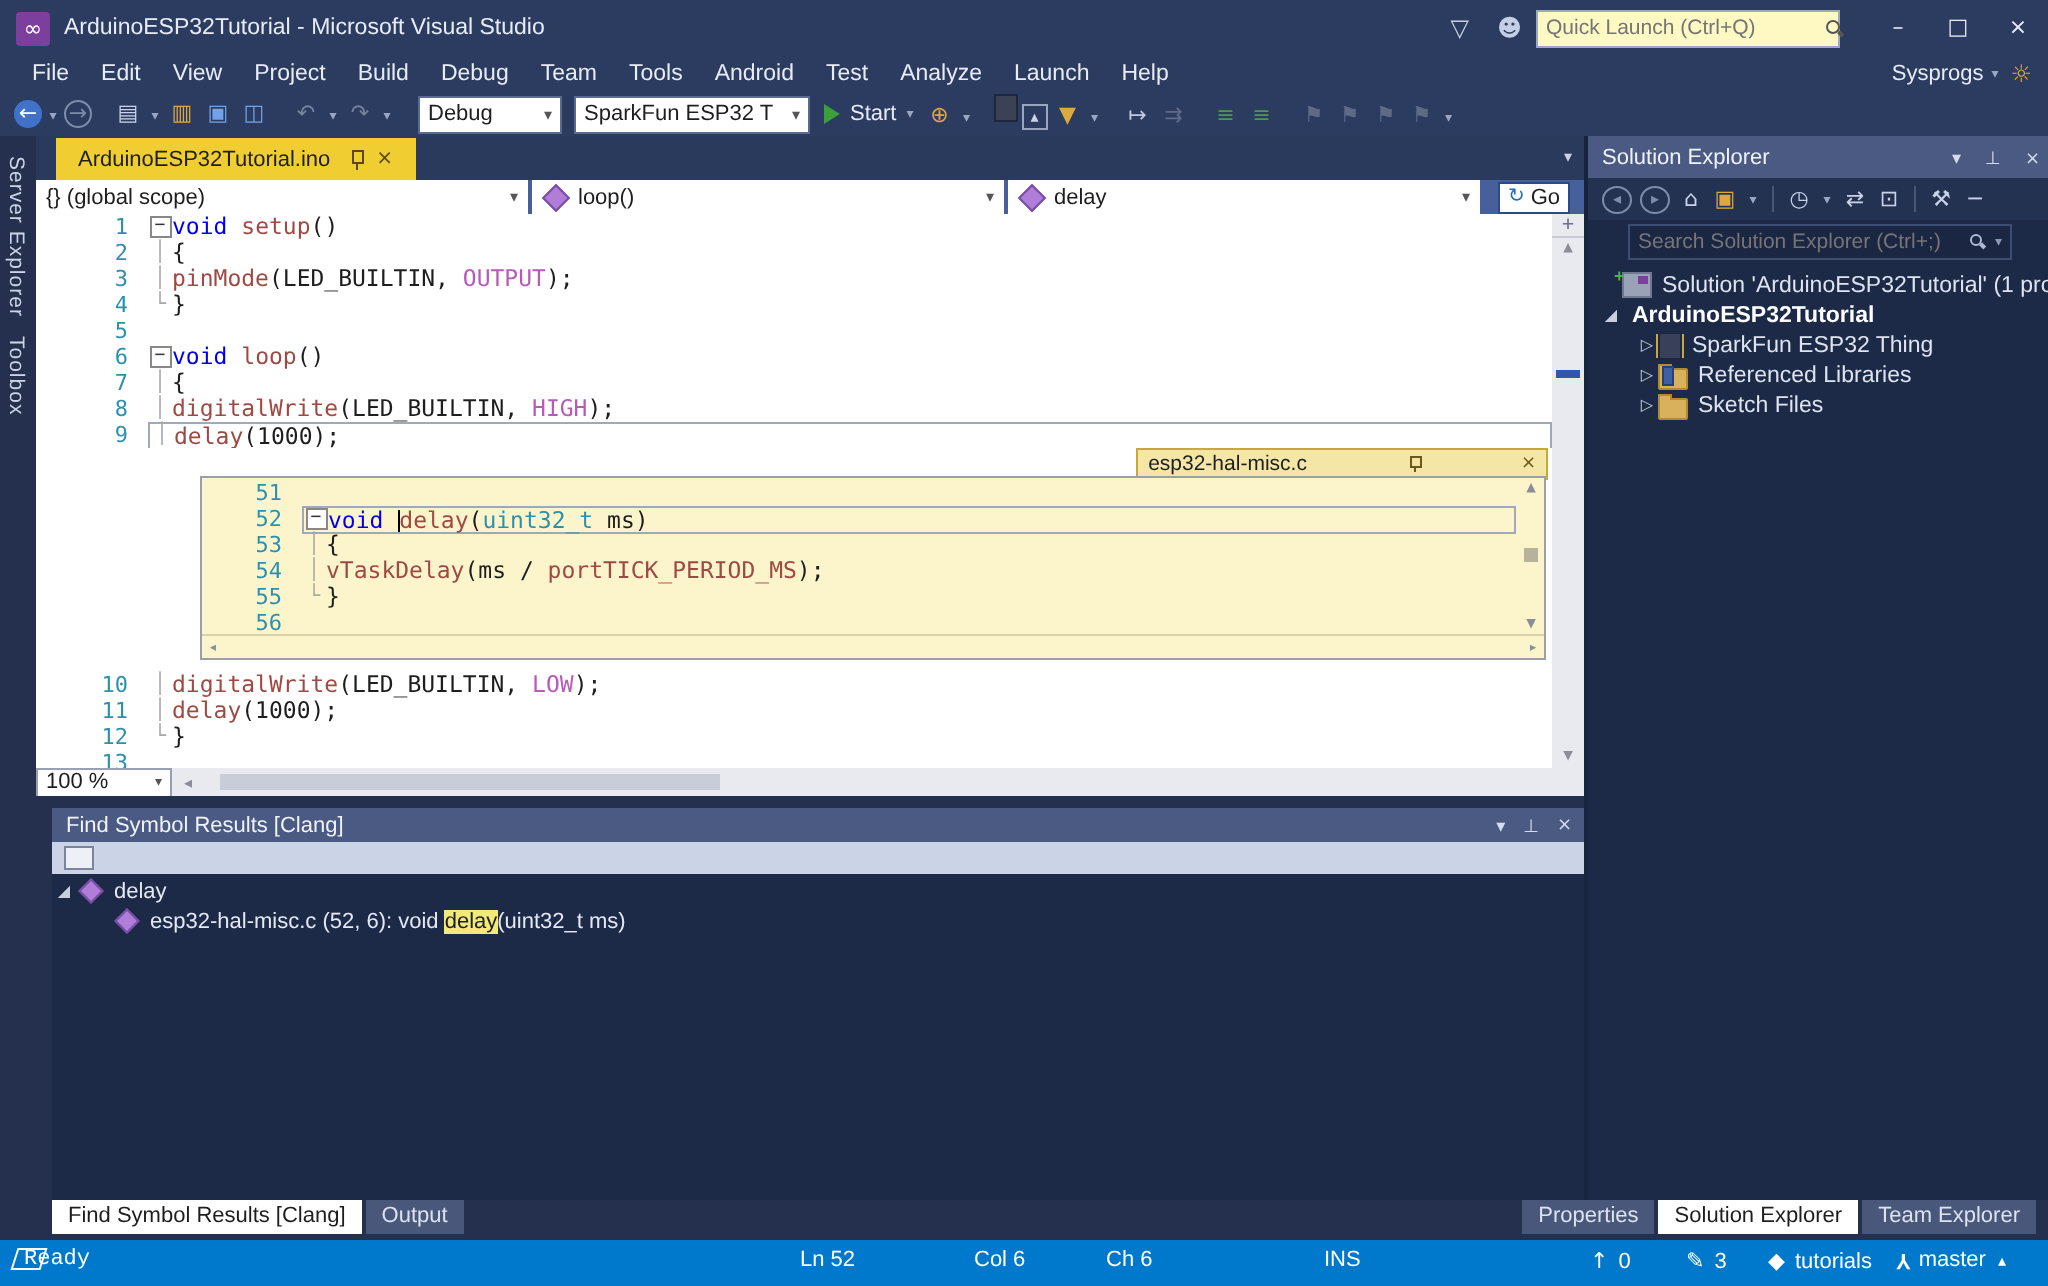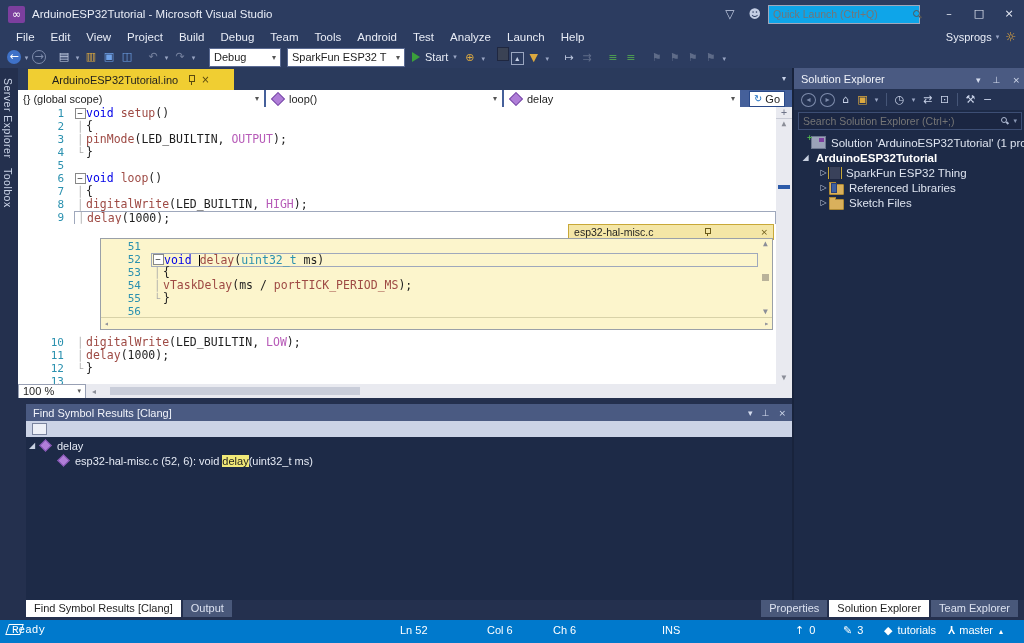--- a/index.html
+++ b/index.html
@@ -9,21 +9,21 @@
   .abs{position:absolute;}
   .ico{font-family:"DejaVu Sans",sans-serif;}
 
   
   #titlebar{left:0;top:0;width:1024px;height:28px;background:#2C3C60;display:flex;align-items:center;}
   #vslogo{width:17px;height:17px;margin:0 7px 0 8px;background:#7C3F9E;color:#fff;text-align:center;
           line-height:17px;font-size:11px;border-radius:2px;}
   #wintitle{color:#E8ECF6;font-size:11.5px;}
   #tb-right{position:absolute;right:0;top:0;height:28px;display:flex;align-items:center;}
   .tb-mini{color:#C4CEE4;margin:0 7px;font-size:12px;}
-  #quicklaunch{width:150px;height:17px;background:#0ea5e9;border:1px solid #A0A8BC;display:flex;align-items:center;margin-right:14px;}
+  #quicklaunch{width:150px;height:17px;background:#fef9c3;border:1px solid #A0A8BC;display:flex;align-items:center;margin-right:14px;}
   #quicklaunch input{flex:1;border:0;outline:0;font:10.5px "Liberation Sans",sans-serif;color:#444;padding:0 4px;background:transparent;}
   .mag{position:relative;width:10px;height:10px;margin-right:4px;flex:none;}
   .mag::before{content:"";position:absolute;left:1px;top:1px;width:5px;height:5px;border:1.5px solid #555;border-radius:50%;}
   .mag::after{content:"";position:absolute;left:7px;top:7px;width:3px;height:1.5px;background:#555;transform:rotate(45deg);}
   .winbtn{width:30px;height:22px;text-align:center;line-height:22px;color:#E8ECF6;font-size:11px;}
 
   
   #menubar{left:0;top:28px;width:1024px;height:18px;background:#2C3C60;display:flex;align-items:center;padding-left:8px;}
   .menu-item{padding:0 8px;color:#E8ECF6;font-size:11.5px;}
   #menu-right{position:absolute;right:8px;top:28px;height:18px;display:flex;align-items:center;color:#E8ECF6;}
@@ -56,21 +56,21 @@
   #btn-start .play{width:0;height:0;border-left:8px solid #3BA03B;border-top:5px solid transparent;border-bottom:5px solid transparent;margin-right:5px;}
   #btn-start .dd{font-size:7px;margin-left:5px;color:#9AA6C4;}
 
   
   #leftrail{left:0;top:68px;width:18px;height:532px;background:#24304E;}
   .vtab{writing-mode:vertical-rl;color:#CBD4E8;font-size:10.5px;padding:10px 2px 0 2px;letter-spacing:.5px;}
 
   
   #tabwell{left:18px;top:68px;width:774px;height:22px;background:#2A3A5C;}
   #doc-tab{position:absolute;left:10px;top:1px;height:21px;background:#F0CE32;color:#1E1E1E;
-           display:flex;align-items:center;padding:0 24px;font-size:11px;}
+           display:flex;align-items:center;padding:0 11px;font-size:11px;}
   #doc-tab .pin{position:relative;width:9px;height:11px;margin:0 3px 0 9px;}
   #doc-tab .pin::before{content:"";position:absolute;left:2px;top:1px;width:4px;height:5px;border:1px solid #5A4A10;}
   #doc-tab .pin::after{content:"";position:absolute;left:4px;top:7px;width:1px;height:4px;background:#5A4A10;}
   #doc-tab .x{color:#5A4A10;margin-left:2px;font-size:10px;}
   #tabwell-ovf{position:absolute;right:6px;top:6px;color:#C8D2E8;font-size:8px;}
 
   
   #navbar{left:18px;top:90px;width:774px;height:17px;background:#45609A;display:flex;}
   .nav-field{background:#fff;border-right:2px solid #45609A;color:#1E1E1E;display:flex;align-items:center;padding:0 5px;height:17px;}
   .nav-field .dd{margin-left:auto;color:#555;font-size:8px;}
@@ -167,21 +167,21 @@
   #sepanel{left:792px;top:68px;width:232px;height:532px;background:#1D2A47;border-left:2px solid #18233C;}
   #se-title{height:21px;background:#4A5A82;display:flex;align-items:center;padding-left:7px;color:#F0F3FA;font-size:11px;}
   #se-title .btns{margin-left:auto;padding-right:6px;color:#D4DCEE;}
   #se-title .btns span{margin-left:9px;font-size:9px;}
   #se-toolbar{height:21px;display:flex;align-items:center;padding-left:5px;background:#243252;}
   .sei{display:inline-block;min-width:13px;height:14px;line-height:14px;text-align:center;margin:0 2px;color:#C8D2E8;font-size:11px;font-family:"DejaVu Sans",sans-serif;}
   .sei-circ{width:12px;height:12px;line-height:12px;border-radius:50%;border:1px solid #7E8CAC;color:#7E8CAC;font-size:8px;}
   .sei-gold{color:#DCA93F;}
   .sei-sep{min-width:1px;width:1px;height:13px;background:#465678;margin:0 4px;}
   .sei-chev{min-width:7px;width:7px;font-size:7px;color:#9AA6C4;}
-  #se-search{margin:2px 4px;height:16px;background:#1B2642;border:1px solid #3D4E74;display:flex;align-items:center;}
+  #se-search{margin:2px 20px;height:16px;background:#1B2642;border:1px solid #3D4E74;display:flex;align-items:center;}
   #se-search input{flex:1;background:transparent;border:0;outline:0;color:#AEB9D2;font:10.5px "Liberation Sans",sans-serif;padding:0 4px;}
   #se-search .magd{position:relative;width:10px;height:10px;margin-right:3px;}
   #se-search .magd::before{content:"";position:absolute;left:1px;top:1px;width:4px;height:4px;border:1.5px solid #AEB9D2;border-radius:50%;}
   #se-search .magd::after{content:"";position:absolute;left:6px;top:6px;width:3px;height:1.5px;background:#AEB9D2;transform:rotate(45deg);}
   #se-search .dd{color:#8A97B5;font-size:7px;margin-right:4px;}
   #se-tree{padding-top:3px;}
   .trow{display:flex;align-items:center;height:15px;color:#DDE3EF;font-size:11.5px;white-space:nowrap;}
   .texp{width:11px;text-align:center;color:#C8D0E0;font-size:8px;font-family:"DejaVu Sans",sans-serif;flex:none;}
   .tico{flex:none;margin-right:5px;}
   .ic-solution{position:relative;width:13px;height:11px;background:#9AA2B8;border:1px solid #6E7890;}

